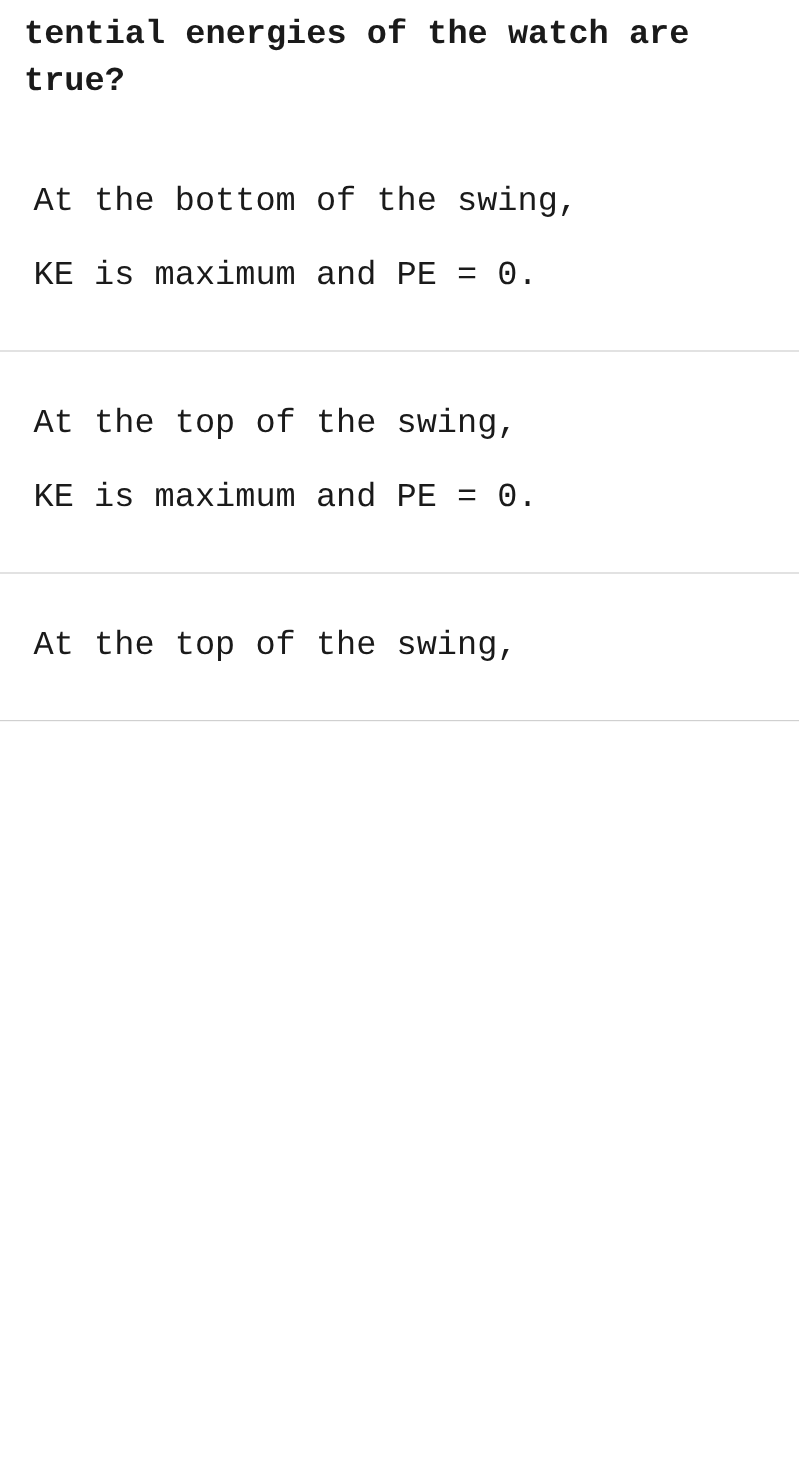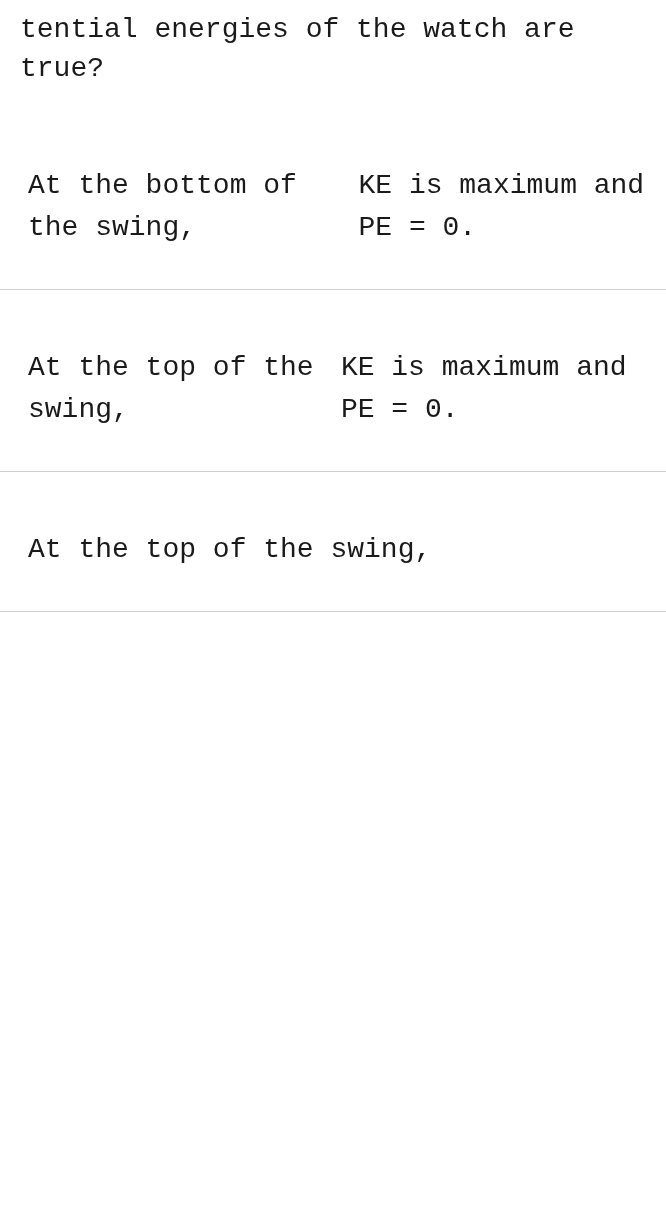--- a/index.html
+++ b/index.html
@@ -17,20 +17,21 @@
       color: #1a1a1a;
       overflow-x: hidden;
     }
 
     .header-text {
       padding: 4px 20px;
       padding-top: 10px;
       padding-bottom: 20px;
       font-size: 28px;
       line-height: 1.4;
+      font-weight: bold;
     }
 
     .answer-option {
       display: flex;
       align-items: stretch;
       border-bottom: 1.5px solid #d0d0d0;
       padding: 40px 20px 40px 0;
       position: relative;
     }
 
@@ -49,23 +50,22 @@
       position: absolute;
       left: 0;
       top: 0;
       bottom: 0;
     }
 
     .answer-content {
       margin-left: 28px;
       flex: 1;
       display: flex;
-      flex-direction: row;
+      flex-direction: column;
       gap: 20px;
-      margin-top: 17px;
     }
 
     .answer-line {
       font-family: 'Courier New', Courier, monospace;
       font-size: 28px;
       line-height: 1.5;
       color: #1a1a1a;
     }
   </style>
 </head>

